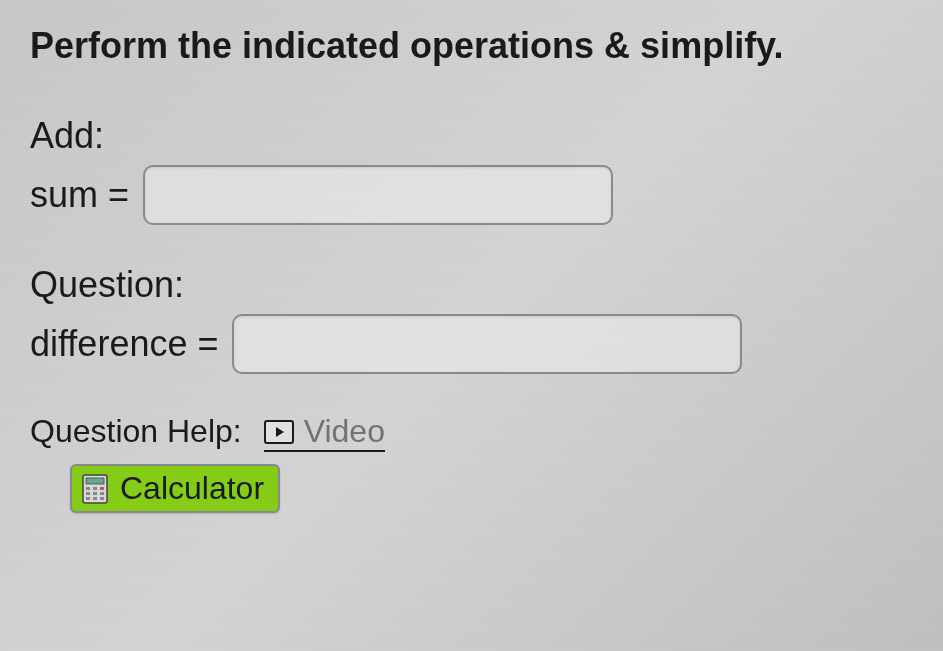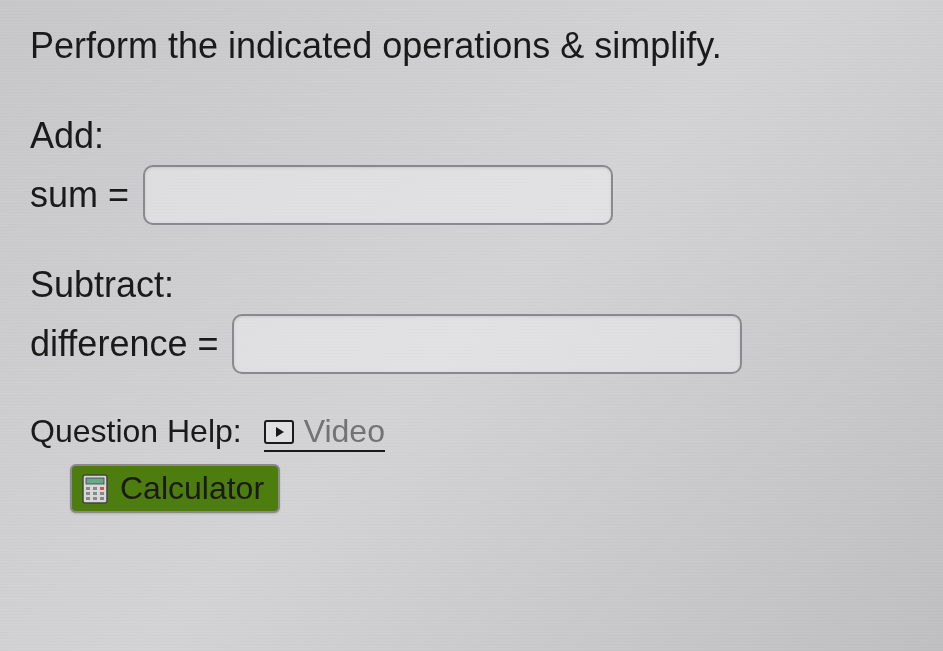--- a/index.html
+++ b/index.html
@@ -32,21 +32,21 @@
         transparent 3px
       );
       pointer-events: none;
     }
     .content {
       position: relative;
       z-index: 1;
     }
     .instruction {
       font-size: 36px;
-      font-weight: 400;
+      font-weight: 700;
       margin-bottom: 48px;
       color: #1a1a1a;
     }
     .problem-row {
       font-size: 36px;
       margin-bottom: 8px;
       color: #1a1a1a;
       display: flex;
       align-items: baseline;
       flex-wrap: wrap;
@@ -135,21 +135,21 @@
     }
     .calc-row {
       margin-top: 12px;
       margin-left: 40px;
     }
     .calc-button {
       display: inline-flex;
       align-items: center;
       font-size: 32px;
       color: #1a1a1a;
-      background: #4d7c0f;
+      background: #84cc16;
       border: 2px solid #8a8a8e;
       border-radius: 6px;
       padding: 4px 14px 4px 10px;
       cursor: pointer;
       box-shadow: 0 1px 2px rgba(0,0,0,0.15);
     }
     .calc-icon {
       width: 26px;
       height: 30px;
       margin-right: 12px;
@@ -166,21 +166,21 @@
   <div class="problem-row">
     <span class="problem-label">Add:</span>
   </div>
 
   <div class="answer-row">
     <span class="answer-label">sum =</span>
     <input type="text" class="answer-input sum-input" value="" style="">
   </div>
 
   <div class="problem-row">
-    <span class="problem-label">Subtract:</span>
+    <span class="problem-label">Question:</span>
   </div>
 
   <div class="answer-row">
     <span class="answer-label">difference =</span>
     <input type="text" class="answer-input diff-input" value="" style="">
   </div>
 
   <div class="help-row">
     <span class="help-label">Question Help:</span>
     <a class="video-link">

